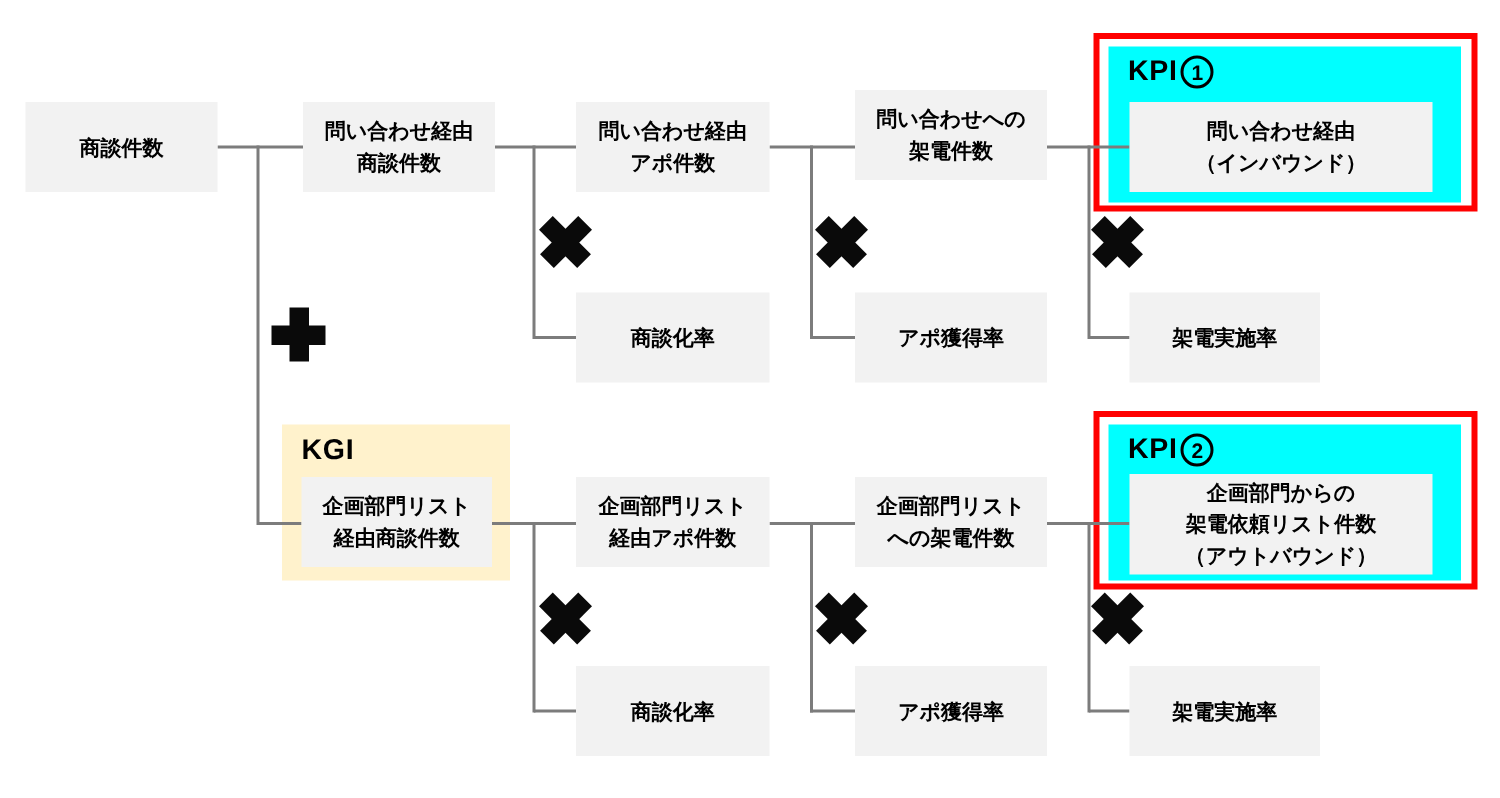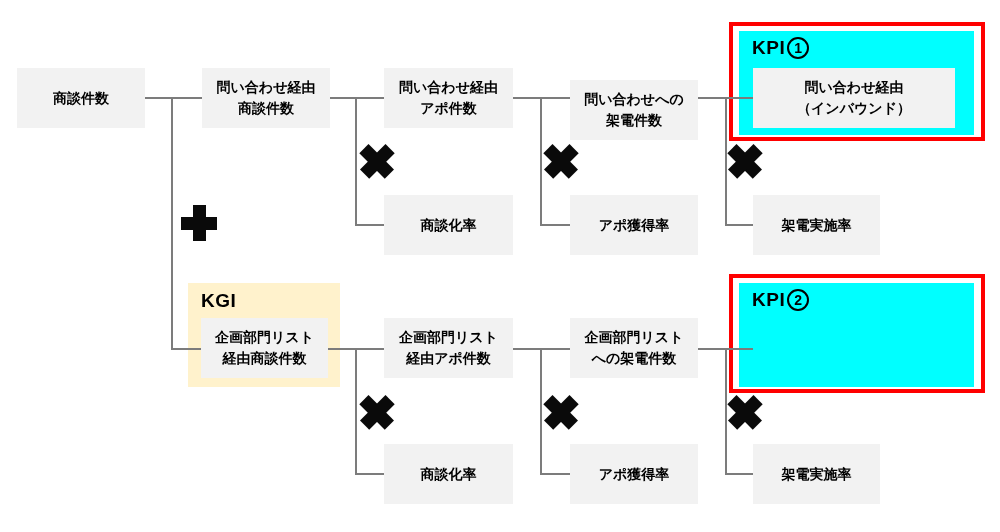--- a/index.html
+++ b/index.html
@@ -78,33 +78,36 @@
   </div>
 
   <div class="fill-yellow" style="left:188px;top:283px;width:152px;height:104px"></div>
   <div class="tag" style="left:201px;top:290px">KGI</div>
 
   <div class="node" style="left:17px;top:68px;width:128px;height:60px">商談件数</div>
   <div class="node" style="left:202px;top:68px;width:128px;height:60px">問い合わせ経由
 商談件数</div>
   <div class="node" style="left:384px;top:68px;width:129px;height:60px">問い合わせ経由
 アポ件数</div>
-  <div class="node" style="left:570px;top:80px;width:128px;height:60px">問い合わせへの
+  <div class="node" style="left:570px;top:60px;width:128px;height:60px">問い合わせへの
 架電件数</div>
   <div class="node" style="left:753px;top:68px;width:202px;height:60px">問い合わせ経由
 （インバウンド）</div>
   <div class="node" style="left:384px;top:195px;width:129px;height:60px">商談化率</div>
   <div class="node" style="left:570px;top:195px;width:128px;height:60px">アポ獲得率</div>
   <div class="node" style="left:753px;top:195px;width:127px;height:60px">架電実施率</div>
   <div class="node" style="left:201px;top:318px;width:127px;height:60px">企画部門リスト
 経由商談件数</div>
   <div class="node" style="left:384px;top:318px;width:129px;height:60px">企画部門リスト
 経由アポ件数</div>
   <div class="node" style="left:570px;top:318px;width:128px;height:60px">企画部門リスト
 への架電件数</div>
+  <div class="node" style="left:753px;top:316px;width:202px;height:67px">企画部門からの
+架電依頼リスト件数
+（アウトバウンド）</div>
   <div class="node" style="left:384px;top:444px;width:129px;height:60px">商談化率</div>
   <div class="node" style="left:570px;top:444px;width:128px;height:60px">アポ獲得率</div>
   <div class="node" style="left:753px;top:444px;width:127px;height:60px">架電実施率</div>
 
   <div class="op plus" style="left:181px;top:205px">
     <span class="bar-h"></span>
       <span class="bar-v"></span>
   </div>
   <div class="op mult" style="left:359px;top:143px">
     <span class="bar-h"></span>

